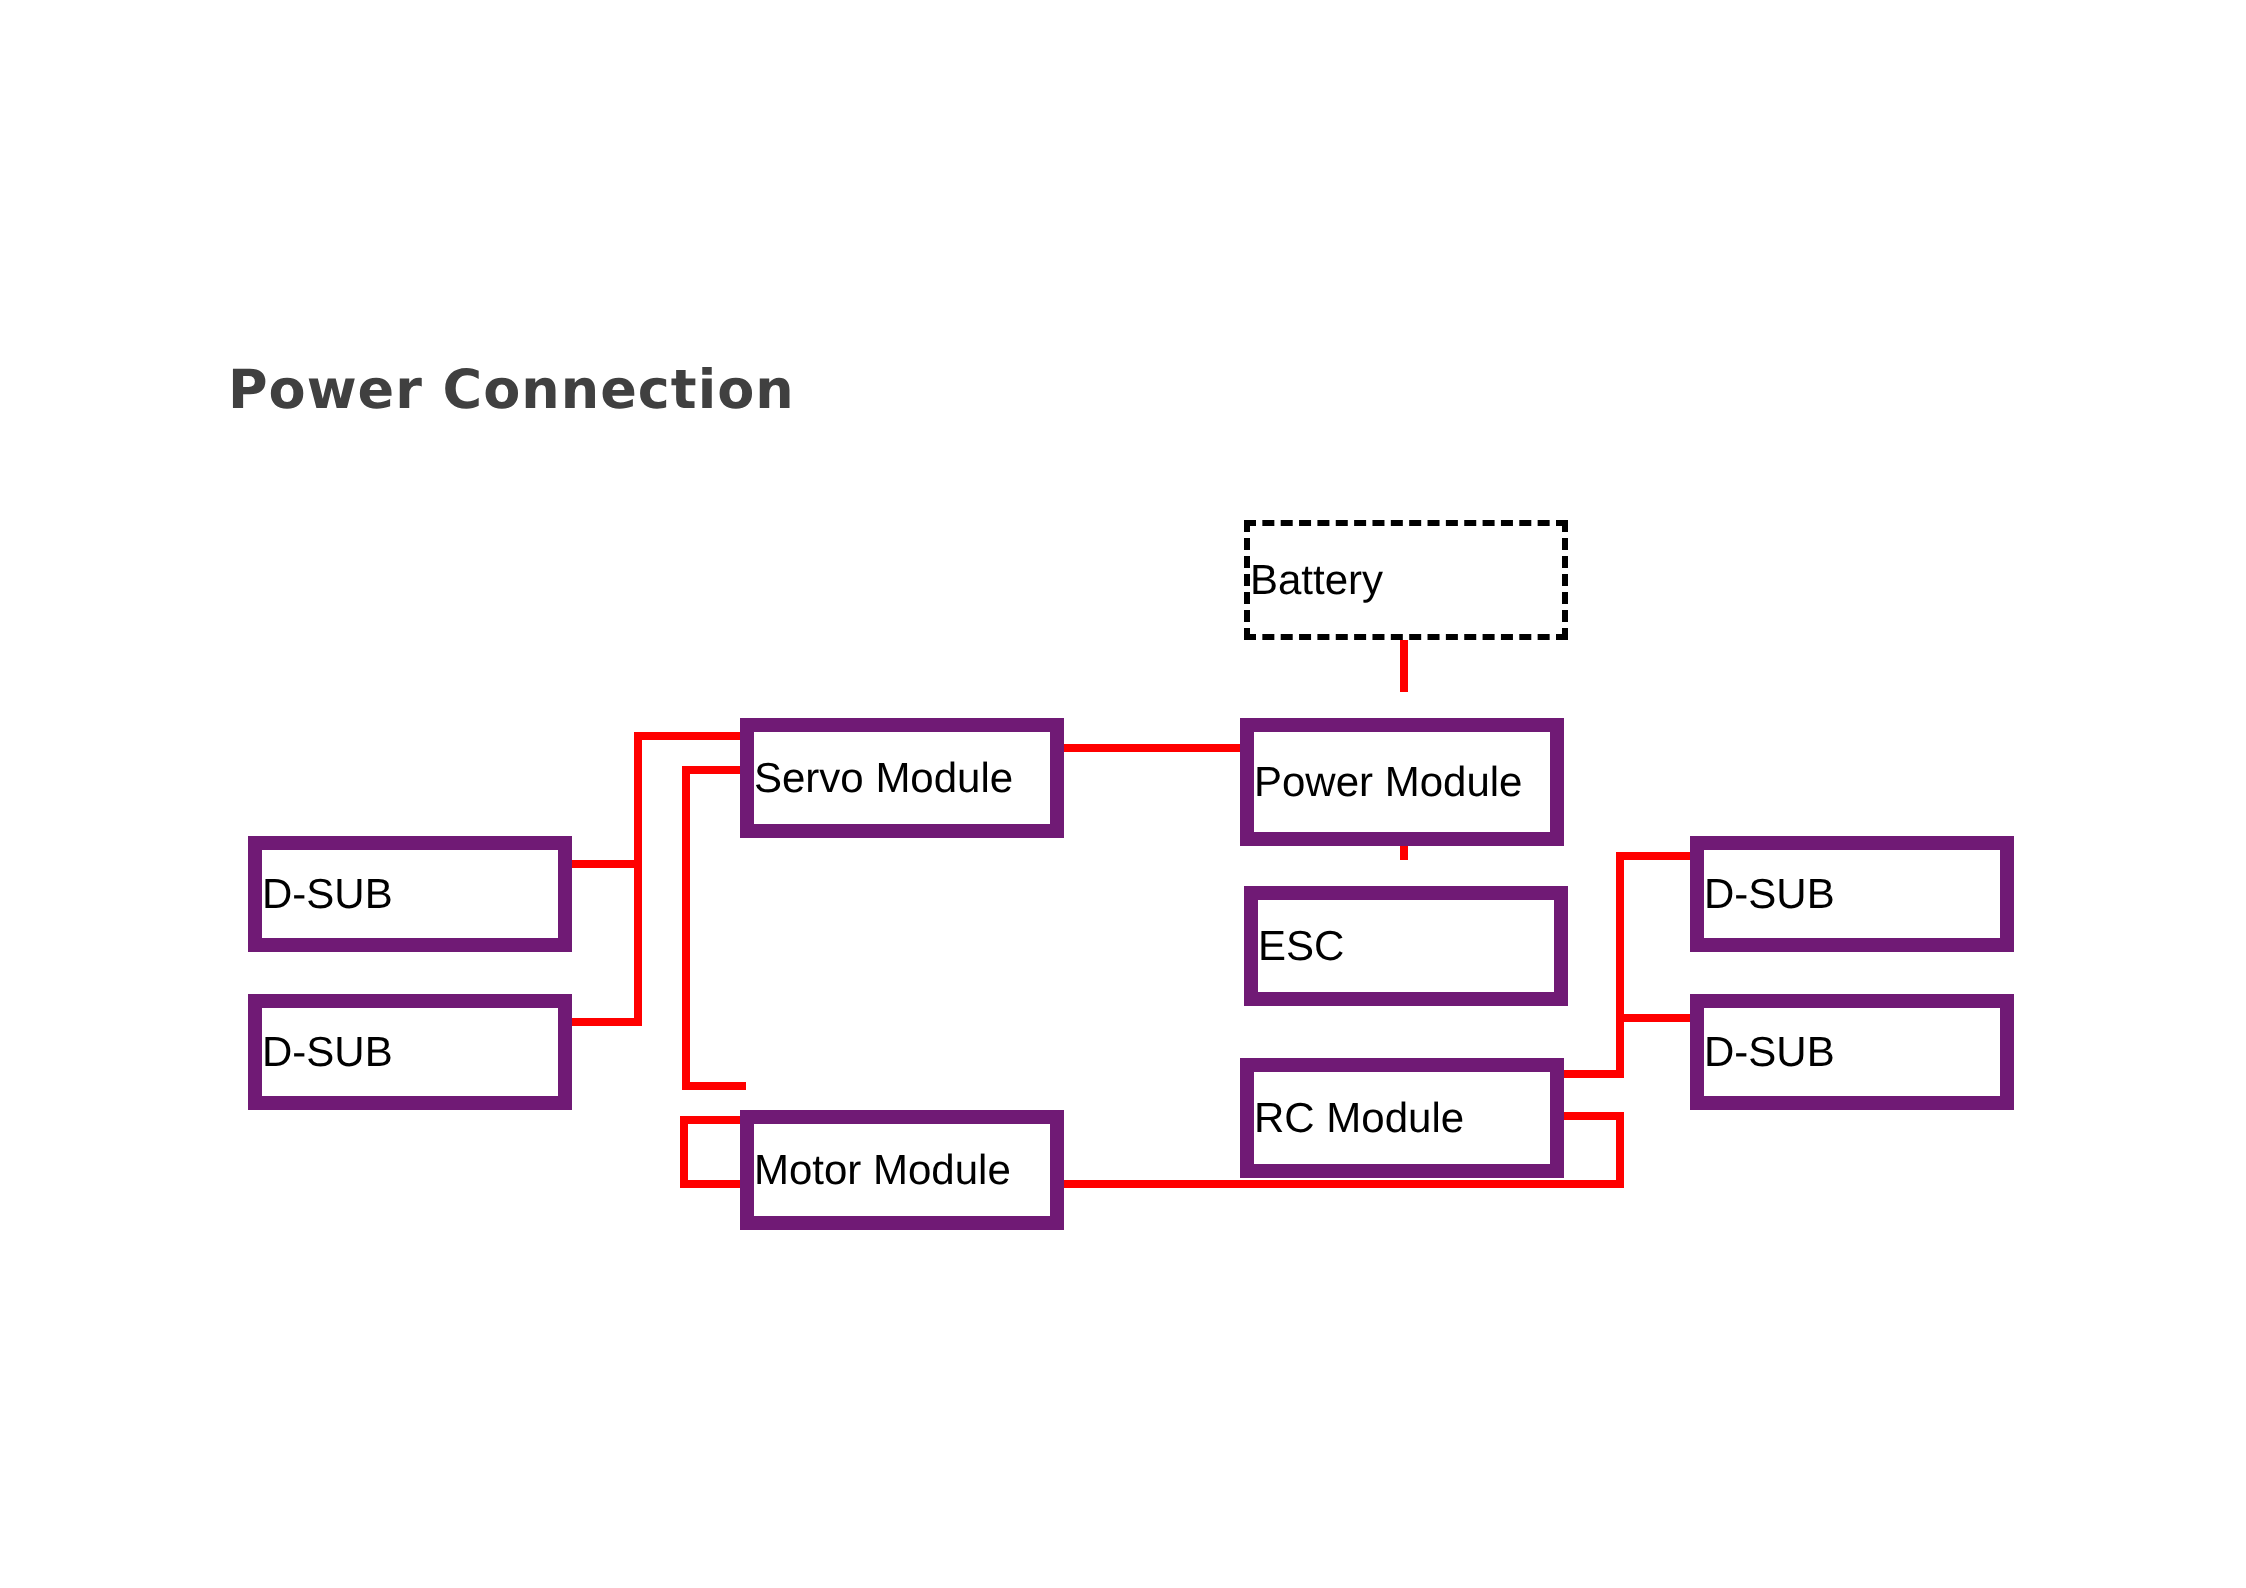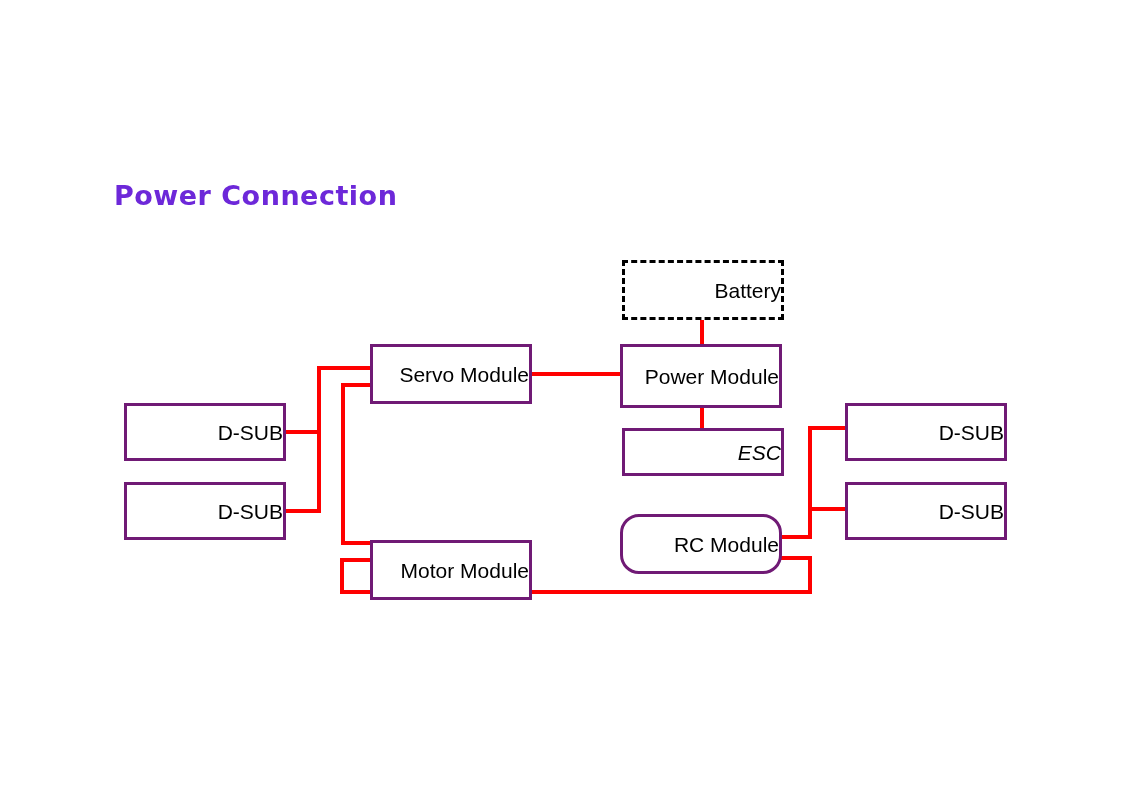--- a/index.html
+++ b/index.html
@@ -19,39 +19,40 @@
     overflow: hidden;
   }
   #diagram-title {
     position: absolute;
     left: 114px;
     top: 180px;
     font-family: "DejaVu Sans", sans-serif;
     font-size: 27px;
     font-weight: 700;
     letter-spacing: 0.5px;
-    color: #6d28d9;
+    color: #404040;
     white-space: nowrap;
   }
   .node {
     position: absolute;
     box-sizing: border-box;
     display: flex;
     align-items: center;
-    justify-content: flex-end;
+    justify-content: flex-start;
     background: #ffffff;
     color: #000000;
     font-family: "Liberation Sans", sans-serif;
     font-size: 21px;
     line-height: 1;
     white-space: nowrap;
     z-index: 3;
   }
   .node.solid {
-    border: 3px solid #701a75;
+    border: 7px solid #701a75;
+    margin-top: 15px;
   }
   .node.dashed {
     border: 3px dashed #000000;
   }
   .wire {
     position: absolute;
     background: #ff0000;
     z-index: 1;
   }
   .wire.h { height: 4px; }
@@ -94,30 +95,30 @@
       </div>
       <div class="node solid" style="left: 620px; top: 344px; width: 162px; height: 64px;">
         <span>Power Module</span>
       </div>
       <div class="node solid" style="left: 124px; top: 403px; width: 162px; height: 58px;">
         <span>D-SUB</span>
       </div>
       <div class="node solid" style="left: 845px; top: 403px; width: 162px; height: 58px;">
         <span>D-SUB</span>
       </div>
-      <div class="node solid" style="left: 622px; top: 428px; width: 162px; height: 48px; font-style: italic;">
+      <div class="node solid" style="left: 622px; top: 428px; width: 162px; height: 60px;">
         <span>ESC</span>
       </div>
       <div class="node solid" style="left: 124px; top: 482px; width: 162px; height: 58px;">
         <span>D-SUB</span>
       </div>
       <div class="node solid" style="left: 845px; top: 482px; width: 162px; height: 58px;">
         <span>D-SUB</span>
       </div>
       <div class="node solid" style="left: 370px; top: 540px; width: 162px; height: 60px;">
         <span>Motor Module</span>
       </div>
-      <div class="node solid" style="left: 620px; top: 514px; width: 162px; height: 60px; border-radius: 19px;">
+      <div class="node solid" style="left: 620px; top: 514px; width: 162px; height: 60px;">
         <span>RC Module</span>
       </div>
     </div>
 
 </div>
 
 </body></html>

